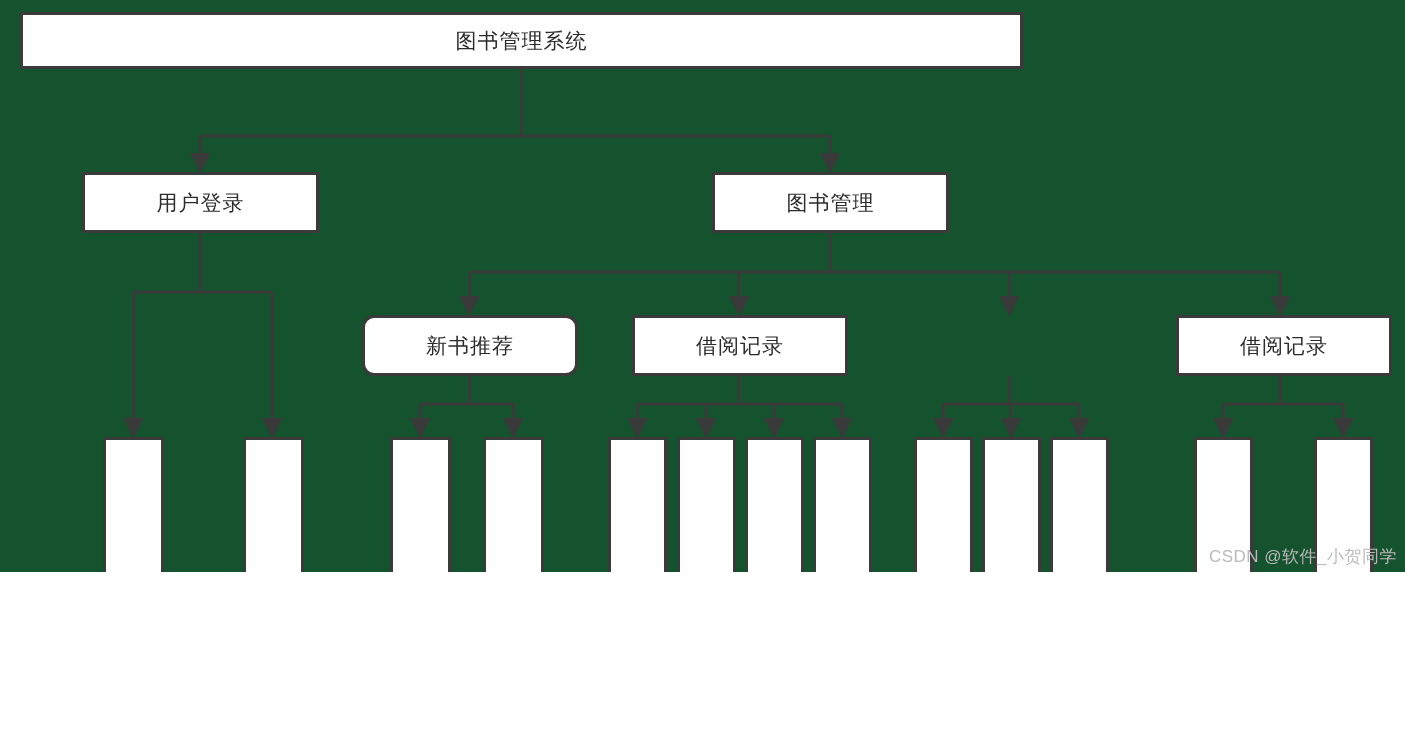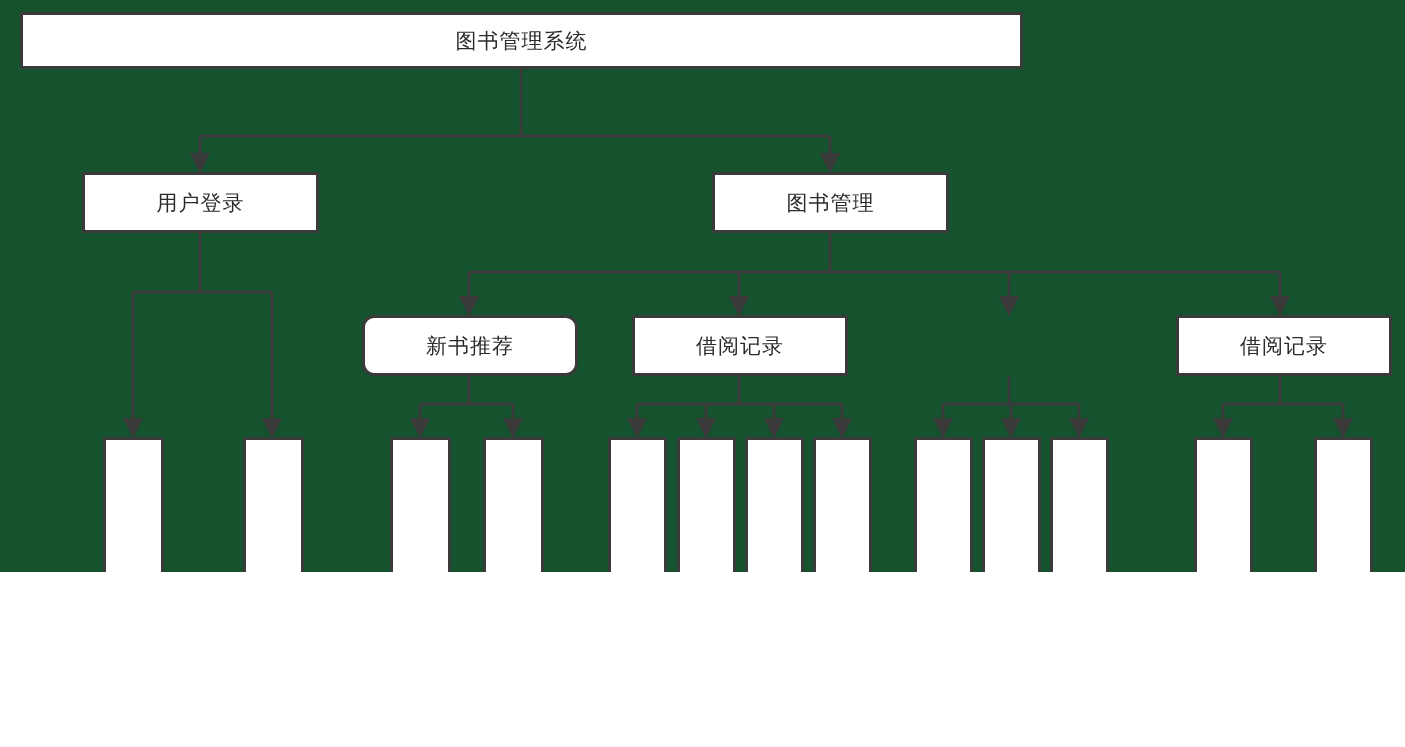--- a/index.html
+++ b/index.html
@@ -138,14 +138,15 @@
   <div class="node vert thin" style="left: 608px; top: 437px; width: 59px; height: 297px;">查询图书</div>
   <div class="node vert thin" style="left: 677px; top: 437px; width: 59px; height: 297px;">新增图书（管理员）</div>
   <div class="node vert thin" style="left: 745px; top: 437px; width: 59px; height: 297px;">编辑图书（管理员）</div>
   <div class="node vert thin" style="left: 813px; top: 437px; width: 59px; height: 297px;">借阅图书</div>
   <div class="node vert thin" style="left: 914px; top: 437px; width: 59px; height: 297px;">查询图书</div>
   <div class="node vert thin" style="left: 982px; top: 437px; width: 59px; height: 297px;">归还图书</div>
   <div class="node vert thin" style="left: 1050px; top: 437px; width: 59px; height: 297px;">确认归还（管理员）</div>
   <div class="node vert thin" style="left: 1194px; top: 437px; width: 59px; height: 297px;">新增借阅记录</div>
   <div class="node vert thin" style="left: 1314px; top: 437px; width: 59px; height: 297px;">查询借阅记录</div>
 
+  <div class="watermark">CSDN @软件_小贺同学</div>
 
 </div>
 
 </body></html>

